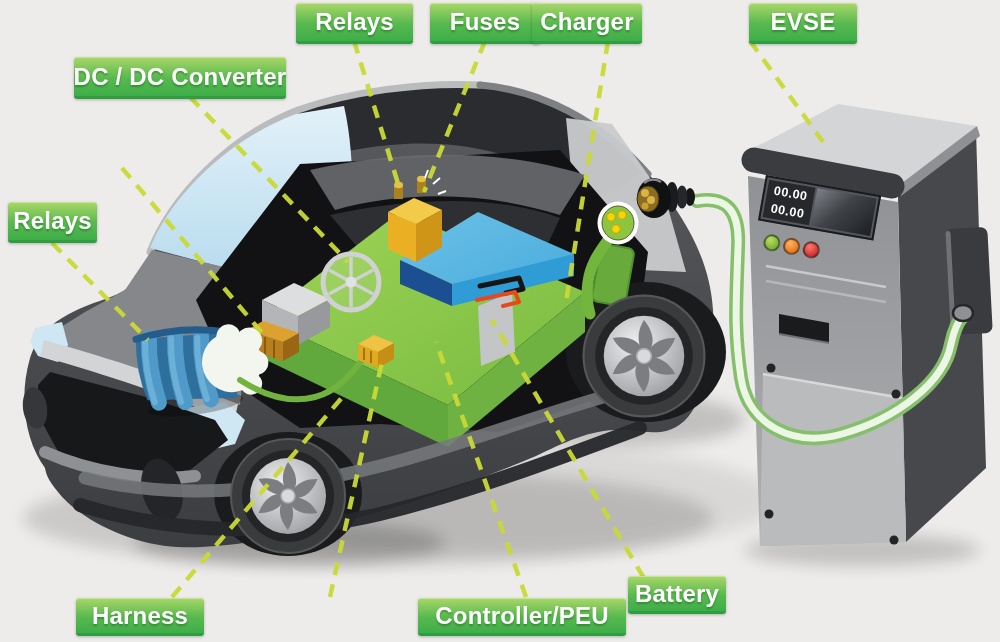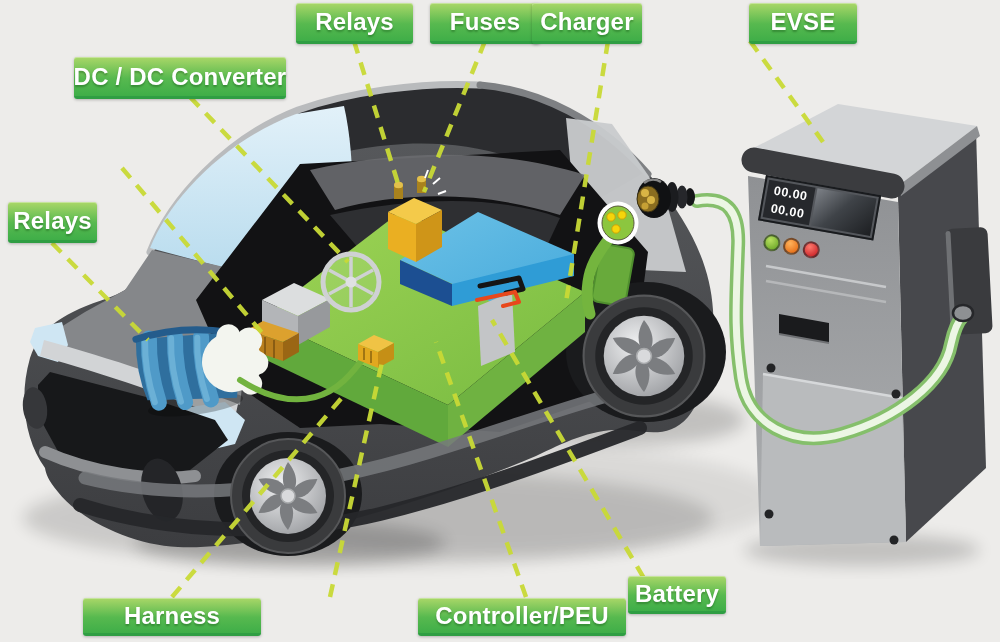--- a/index.html
+++ b/index.html
@@ -340,21 +340,21 @@
     </div>
   <div class="label" style="left:430px; top:3px;   width:110px; height:38px;">
       <span>Fuses</span>
     </div>
   <div class="label" style="left:532px; top:3px;   width:110px; height:38px;">
       <span>Charger</span>
     </div>
   <div class="label" style="left:737px; top:3px;   width:108px; height:38px;margin-left:12px;">
       <span>EVSE</span>
     </div>
-  <div class="label" style="left:83px;  top:598px; width:178px; height:35px;">
+  <div class="label" style="left:76px;  top:598px; width:128px; height:35px;">
       <span>Harness</span>
     </div>
   <div class="label" style="left:418px; top:598px; width:208px; height:35px;">
       <span>Controller/PEU</span>
     </div>
   <div class="label" style="left:628px; top:566px; width:98px; height:35px;margin-top:10px;">
       <span>Battery</span>
     </div>
 
   <div class="display">

